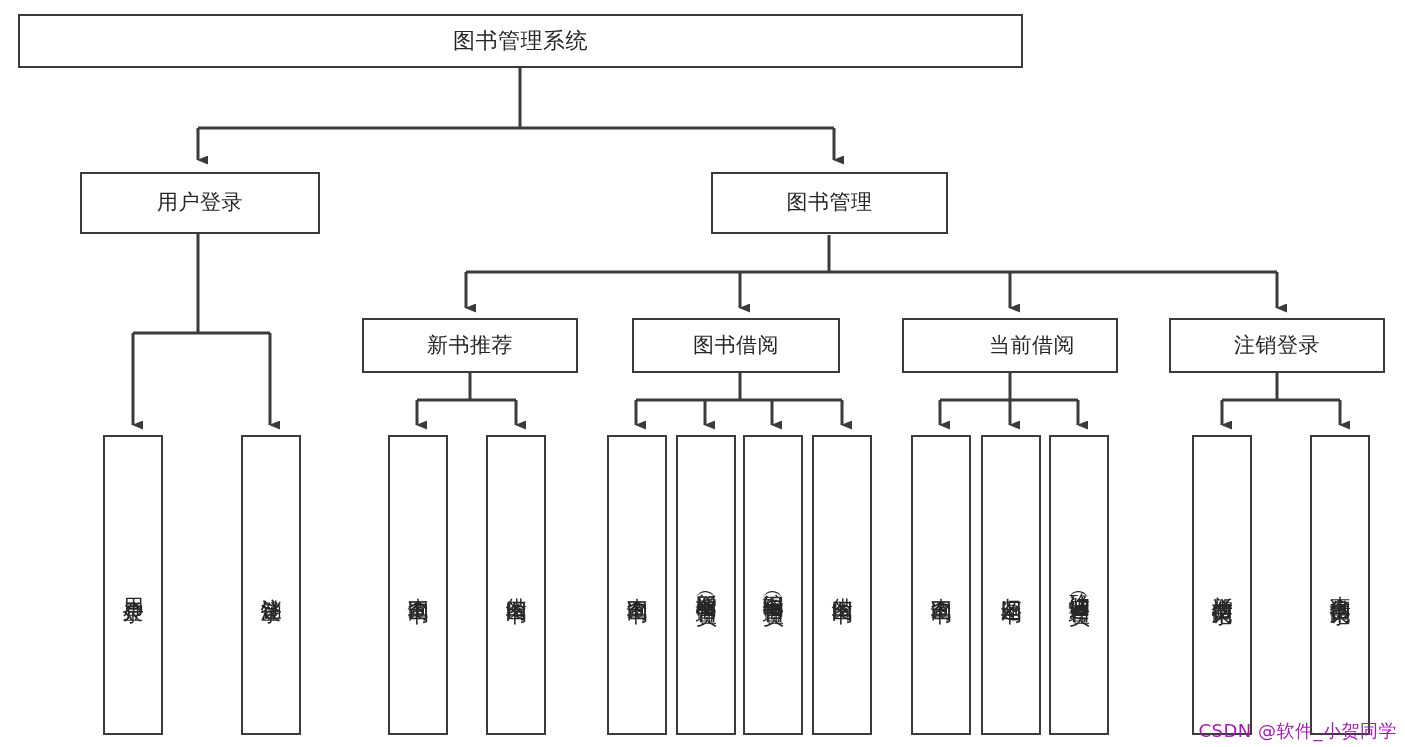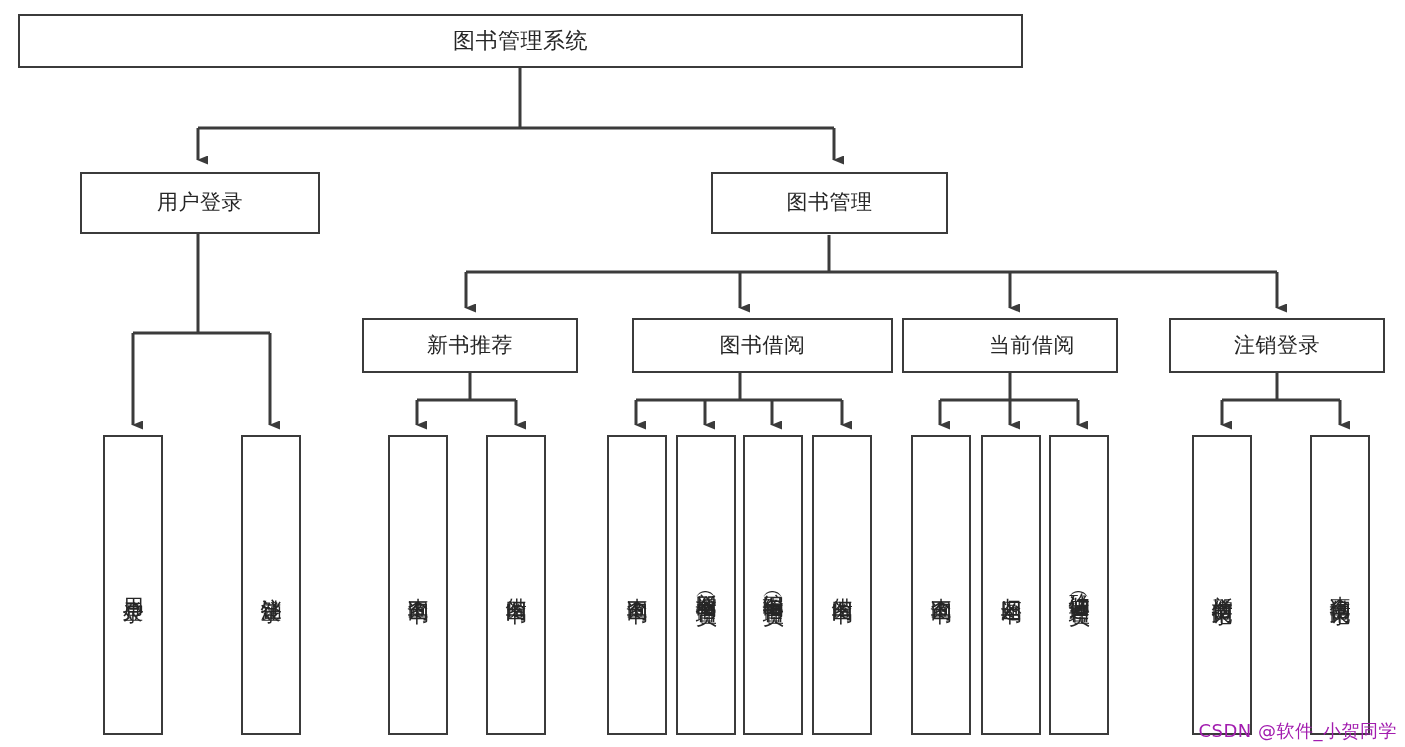--- a/index.html
+++ b/index.html
@@ -113,21 +113,21 @@
       <path d="M1340,400 L1340,425" marker-end="url(#arrow)"></path>
     </g>
   </svg>
 
   <div class="node h root" style="left:18px; top:14px; width:1005px; height:54px;">图书管理系统</div>
 
   <div class="node h" style="left:80px; top:172px; width:240px; height:62px;">用户登录</div>
   <div class="node h" style="left:711px; top:172px; width:237px; height:62px;">图书管理</div>
 
   <div class="node h" style="left:362px; top:318px; width:216px; height:55px;">新书推荐</div>
-  <div class="node h" style="left:632px; top:318px; width:261px; height:55px;">图书借阅</div>
+  <div class="node h" style="left:632px; top:318px; width:208px; height:55px;">图书借阅</div>
   <div class="node h" style="left:902px; top:318px; width:216px; height:55px;padding-left:44px;">当前借阅</div>
   <div class="node h" style="left:1169px; top:318px; width:216px; height:55px;">注销登录</div>
 
   <div class="node v" style="left:103px; top:435px; width:60px; height:300px;">用户登录</div>
   <div class="node v" style="left:241px; top:435px; width:60px; height:300px;">注销登录</div>
 
   <div class="node v" style="left:388px; top:435px; width:60px; height:300px;">查询图书</div>
   <div class="node v" style="left:486px; top:435px; width:60px; height:300px;">借阅图书</div>
 
   <div class="node v" style="left:607px; top:435px; width:60px; height:300px;">查询图书</div>

